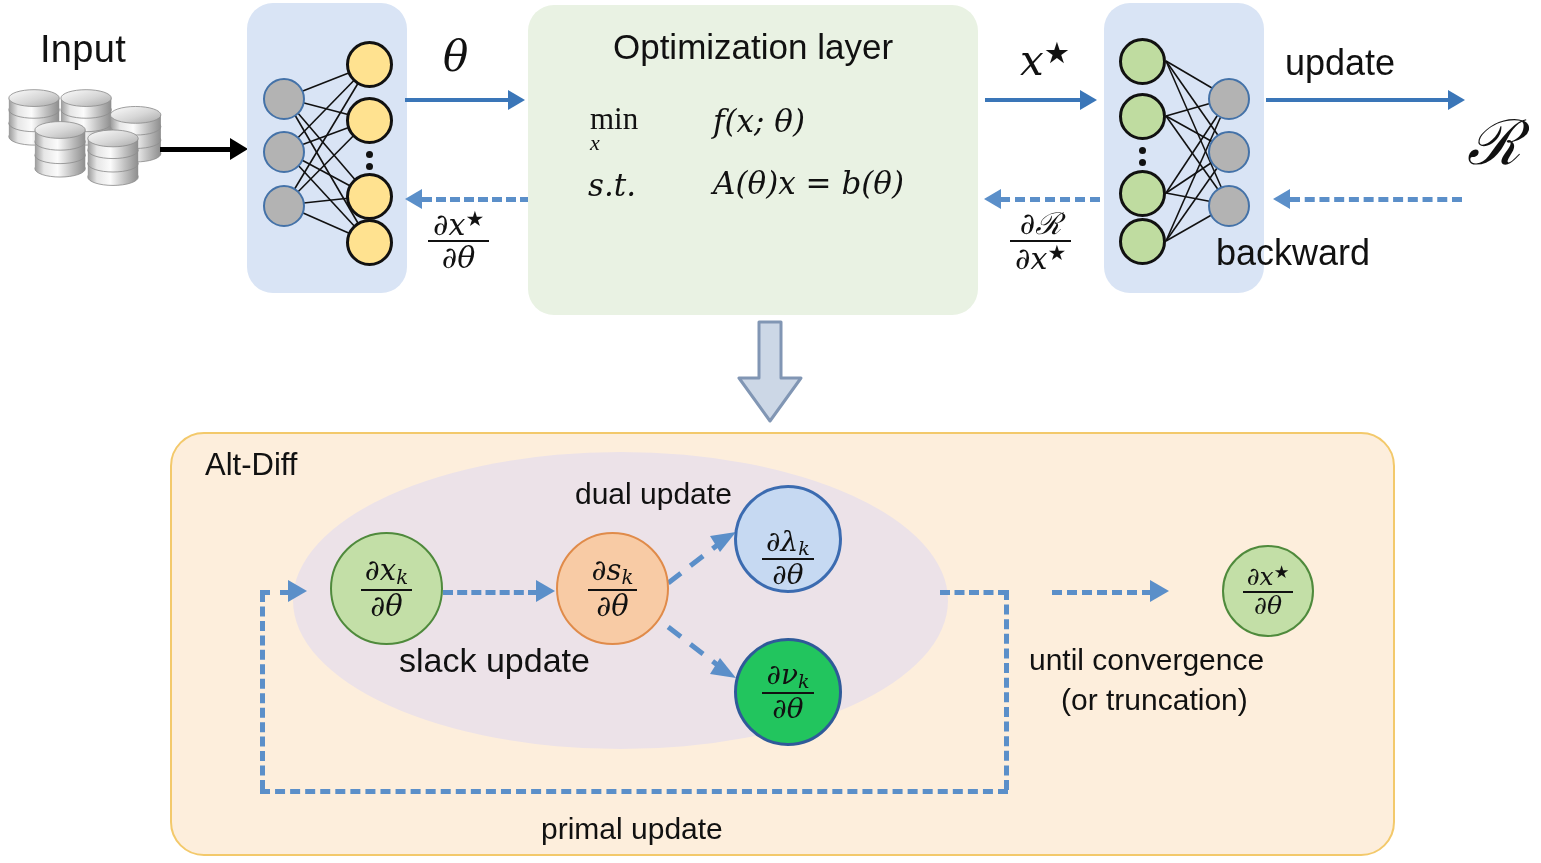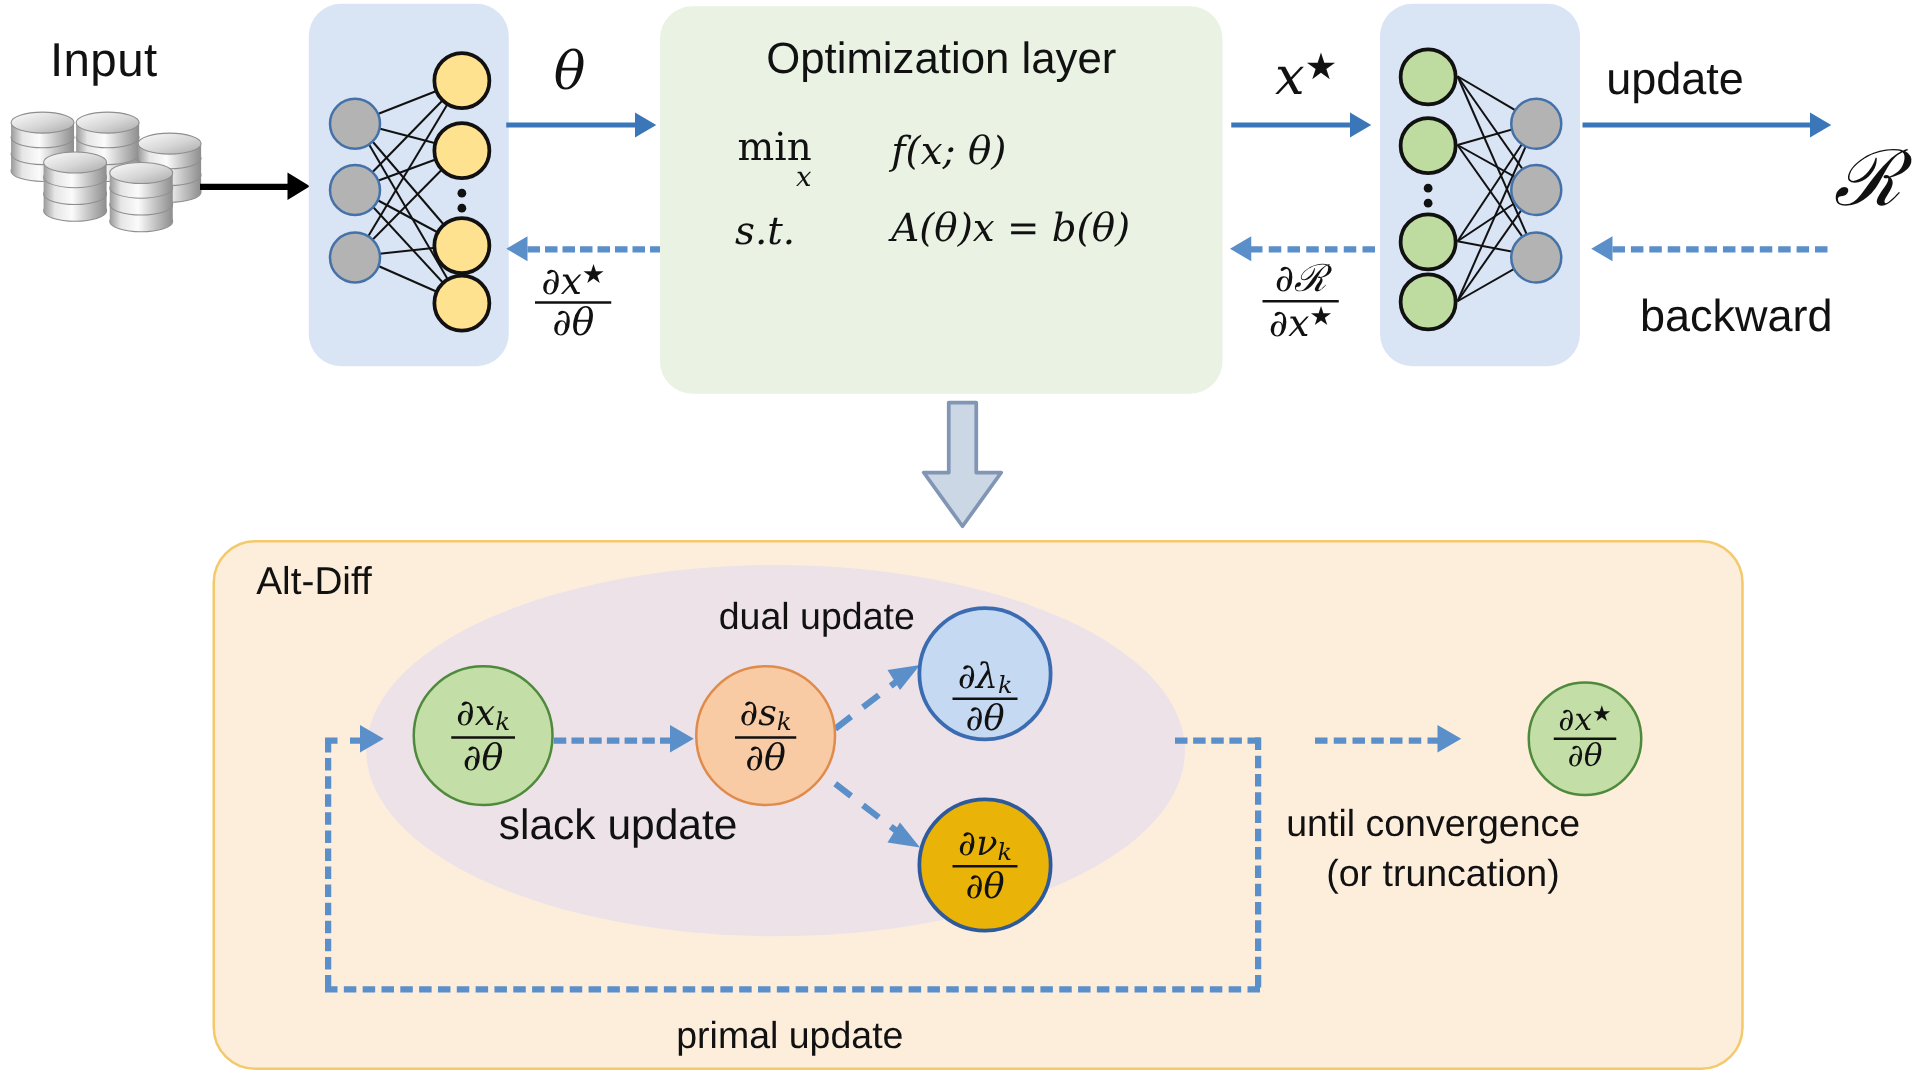--- a/index.html
+++ b/index.html
@@ -29,21 +29,21 @@
 
   #opt-box{
     left:528px;top:5px;width:450px;height:310px;
     border-radius:26px;background:#e9f2e3;
   }
   #opt-title{
     position:absolute;left:0;top:22px;width:100%;text-align:center;
     font-size:35px;font-family:"Liberation Sans", sans-serif;
   }
   .opt-row{position:absolute;font-family:"DejaVu Serif", serif;}
-  #opt-min{left:62px;top:98px;font-size:31px;text-align:right;line-height:1;}
+  #opt-min{left:62px;top:98px;font-size:31px;text-align:left;line-height:1;font-family:Liberation Serif, serif;}
   #opt-min .sub{display:block;font-size:22px;font-style:italic;margin-top:-2px;}
   #opt-st{left:60px;top:162px;font-size:31px;font-style:italic;}
   #opt-obj{left:185px;top:98px;font-size:31px;font-style:italic;}
   #opt-eq{left:185px;top:160px;font-size:31px;font-style:italic;text-align:center;}
   #opt-ineq{left:185px;top:212px;font-size:31px;font-style:italic;}
 
   
   .sline{position:absolute;background:#3a76b8;height:4px;}
   .vdash{position:absolute;width:0;border-left:5px dashed #5b8fc9;}
   .hdash{position:absolute;height:0;border-top:5px dashed #5b8fc9;}
@@ -82,21 +82,21 @@
   #ellipse{
     left:293px;top:452px;width:655px;height:297px;
     border-radius:50%;background:#ece2e8;
   }
 
   .bnode{position:absolute;border-radius:50%;box-sizing:border-box;
          display:flex;align-items:center;justify-content:center;}
   .bn-green{background:#c3dfa7;border:2.5px solid #4f8a3c;}
   .bn-orange{background:#f8cba5;border:2.5px solid #e08b4a;}
   .bn-blue-l{background:#c6d9f2;border:3px solid #3b6bb0;}
-  .bn-blue-d{background:#eab308;border:3px solid #2f5a99;}
+  .bn-blue-d{background:#22c55e;border:3px solid #2f5a99;}
 
   .nfrac{text-align:center;font-family:"DejaVu Serif", serif;font-style:italic;line-height:1.06;}
   .nfrac .num{display:block;padding:0 4px;}
   .nfrac .den{display:block;border-top:2px solid #111;padding:0 4px;}
 
   .sub{font-size:.68em;vertical-align:-.22em;}
   .star{font-style:normal;font-size:.7em;vertical-align:.42em;}
 </style>
 </head>
 <body>
@@ -231,21 +231,21 @@
   <div class="node node-gray" style="left:104px;top:128px;width:42px;height:42px;"></div>
   <div class="node node-gray" style="left:104px;top:182px;width:42px;height:42px;"></div>
 </div>
 
 <div class="wordlbl" style="left:1285px;top:42px;font-size:36px;">update</div>
 <div class="sline" style="left:1266px;top:98px;width:185px;"></div>
 <div class="arrowR" style="left:1448px;top:90px;"></div>
 
 <div class="hdash" style="left:1290px;top:197px;width:172px;"></div>
 <div class="arrowL" style="left:1273px;top:189px;"></div>
-<div class="wordlbl" style="left:1312px;top:232px;font-size:36px;">backward</div>
+<div class="wordlbl" style="left:1216px;top:232px;font-size:36px;">backward</div>
 
 <div class="lbl" style="left:1467px;top:98px;font-size:62px;font-family:'DejaVu Serif',serif;">ℛ</div>
 
 <div class="abs" id="down-arrow">
   <svg width="70" height="104" viewBox="0 0 70 104">
     <polygon points="24,2 46,2 46,58 66,58 35,101 4,58 24,58" fill="#ccd7e6" stroke="#8196b4" stroke-width="3" stroke-linejoin="round"></polygon>
   </svg>
 </div>
 
 <div class="abs" id="alt-diff-box"></div>

